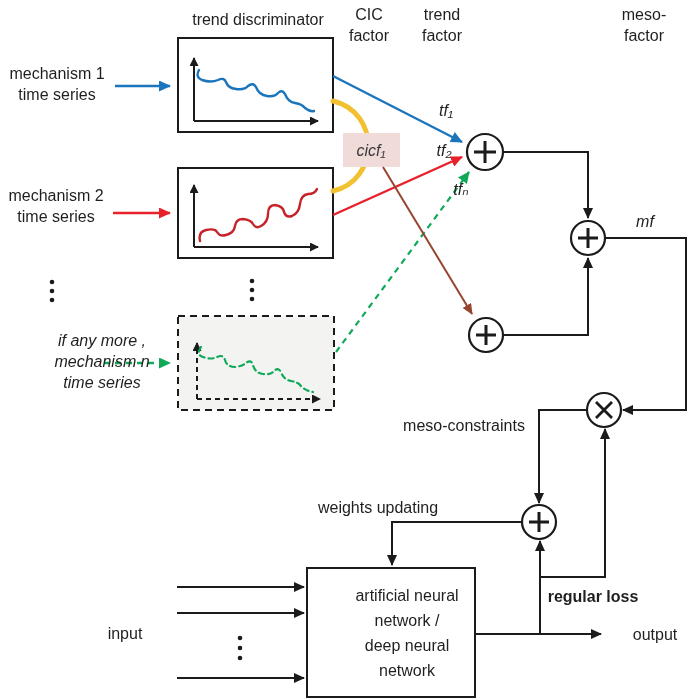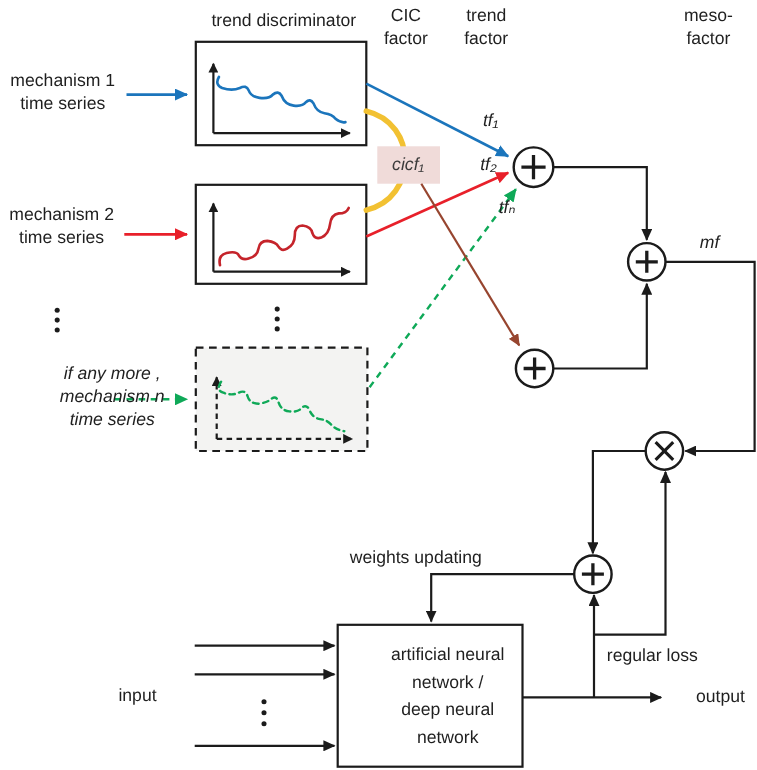--- a/index.html
+++ b/index.html
@@ -139,22 +139,23 @@
   <div class="lb it" style="left:55px;top:361px;margin-left:47px;">if any more ,
 mechanism n
 time series</div>
 
   <div class="lb it fac" style="left:446px;top:110px;">tf₁</div>
   <div class="lb it fac" style="left:444px;top:150px;">tf₂</div>
   <div class="lb it fac" style="left:461px;top:189px;">tfₙ</div>
   <div class="lb it fac" style="left:371px;top:150px;color:#3b3b3b;font-style:italic;">cicf₁</div>
   <div class="lb it fac" style="left:645px;top:221px;">mf</div>
 
+  <div class="lb" style="left:464px;top:425px;">meso-constraints</div>
   <div class="lb" style="left:378px;top:507px;">weights updating</div>
-  <div class="lb" style="left:593px;top:596px;">regular loss</div>
+  <div class="lb" style="left:593px;top:596px;font-weight:bold;">regular loss</div>
   <div class="lb" style="left:125px;top:633px;">input</div>
   <div class="lb" style="left:655px;top:634px;">output</div>
 
   <div class="annbox">artificial neural
 network /
 deep neural
 network</div>
 </div>
 
 </body></html>

